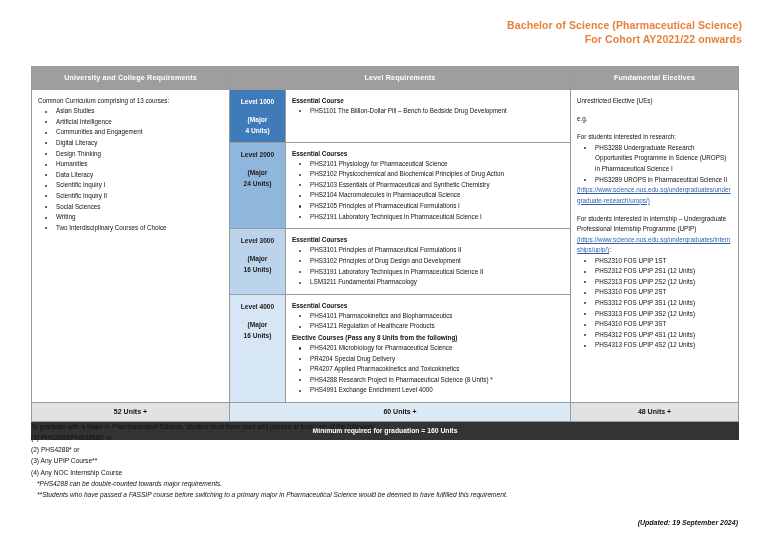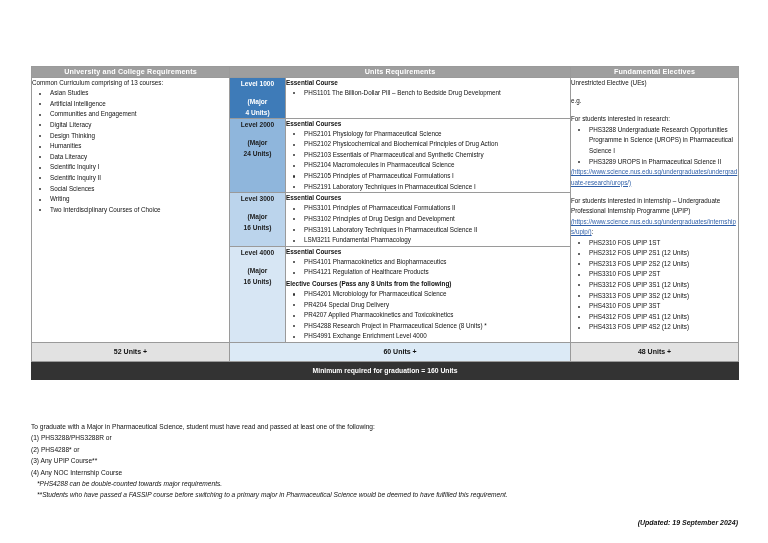--- a/index.html
+++ b/index.html
@@ -37,21 +37,21 @@
     left: 31px; top: 66px;
     width: 707px;
     border-collapse: collapse;
     table-layout: fixed;
     font-size: 6.3px;
     line-height: 9.6px;
   }
   .curric-table td, .curric-table th {
     border: 0.7px solid #9a9a9a;
     vertical-align: top;
-    padding: 0;
+    padding: 6px;
   }
 
   thead th {
     background: #9e9e9e;
     color: #ffffff;
     font-weight: bold;
     font-size: 7.2px;
     text-align: center;
     padding: 4px 2px 4px 2px;
     letter-spacing: 0.15px;
@@ -157,32 +157,36 @@
     font-weight: bold;
     font-size: 7px;
     color: #111;
   }
 </style>
 </head>
 <body>
 
 <div id="page">
 
+  <div class="title-block">
+    <div>Bachelor of Science (Pharmaceutical Science)</div>
+    <div>For Cohort AY2021/22 onwards</div>
+  </div>
 
   <table class="curric-table">
     <colgroup>
       <col class="col-ucr">
         <col class="col-lvl">
         <col class="col-maj">
         <col class="col-ue">
     </colgroup>
     <thead>
       <tr>
         <th>University and College Requirements</th>
-        <th colspan="2">Units Requirements</th>
+        <th colspan="2">Level Requirements</th>
         <th>Fundamental Electives</th>
       </tr>
     </thead>
     <tbody>
       <tr>
 
         <td class="ucr-cell" rowspan="4">
           <p class="ucr-intro">Common Curriculum comprising of 13 courses:</p>
           <ul class="bullets">
             <li>Asian Studies</li>

